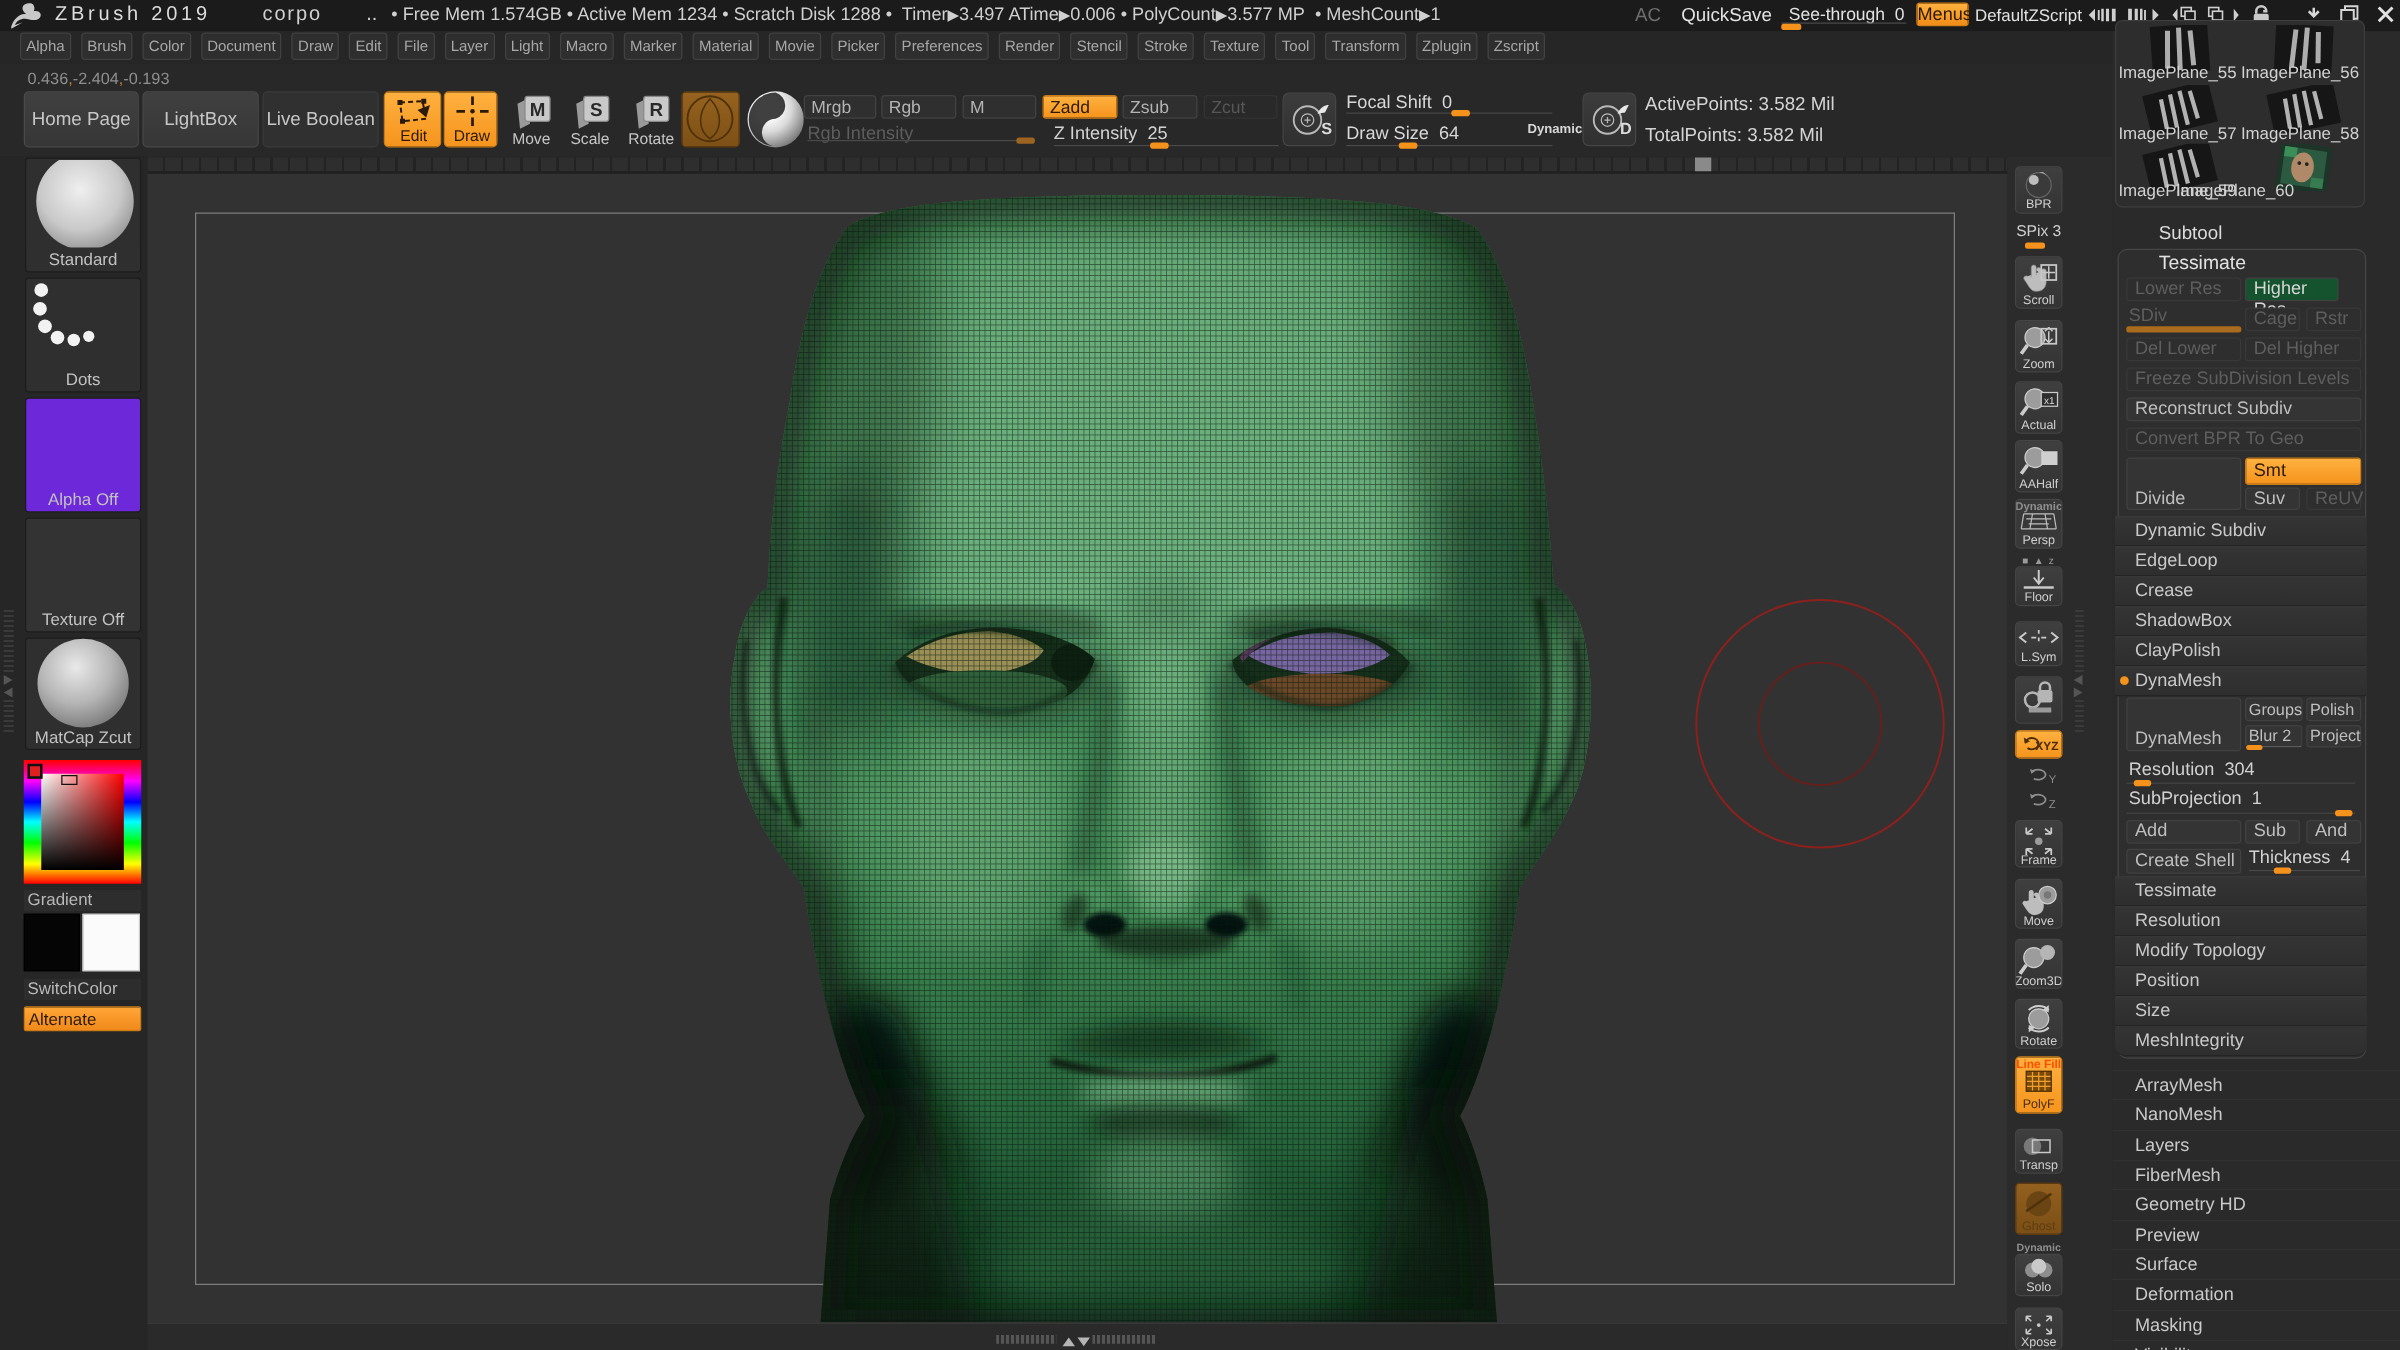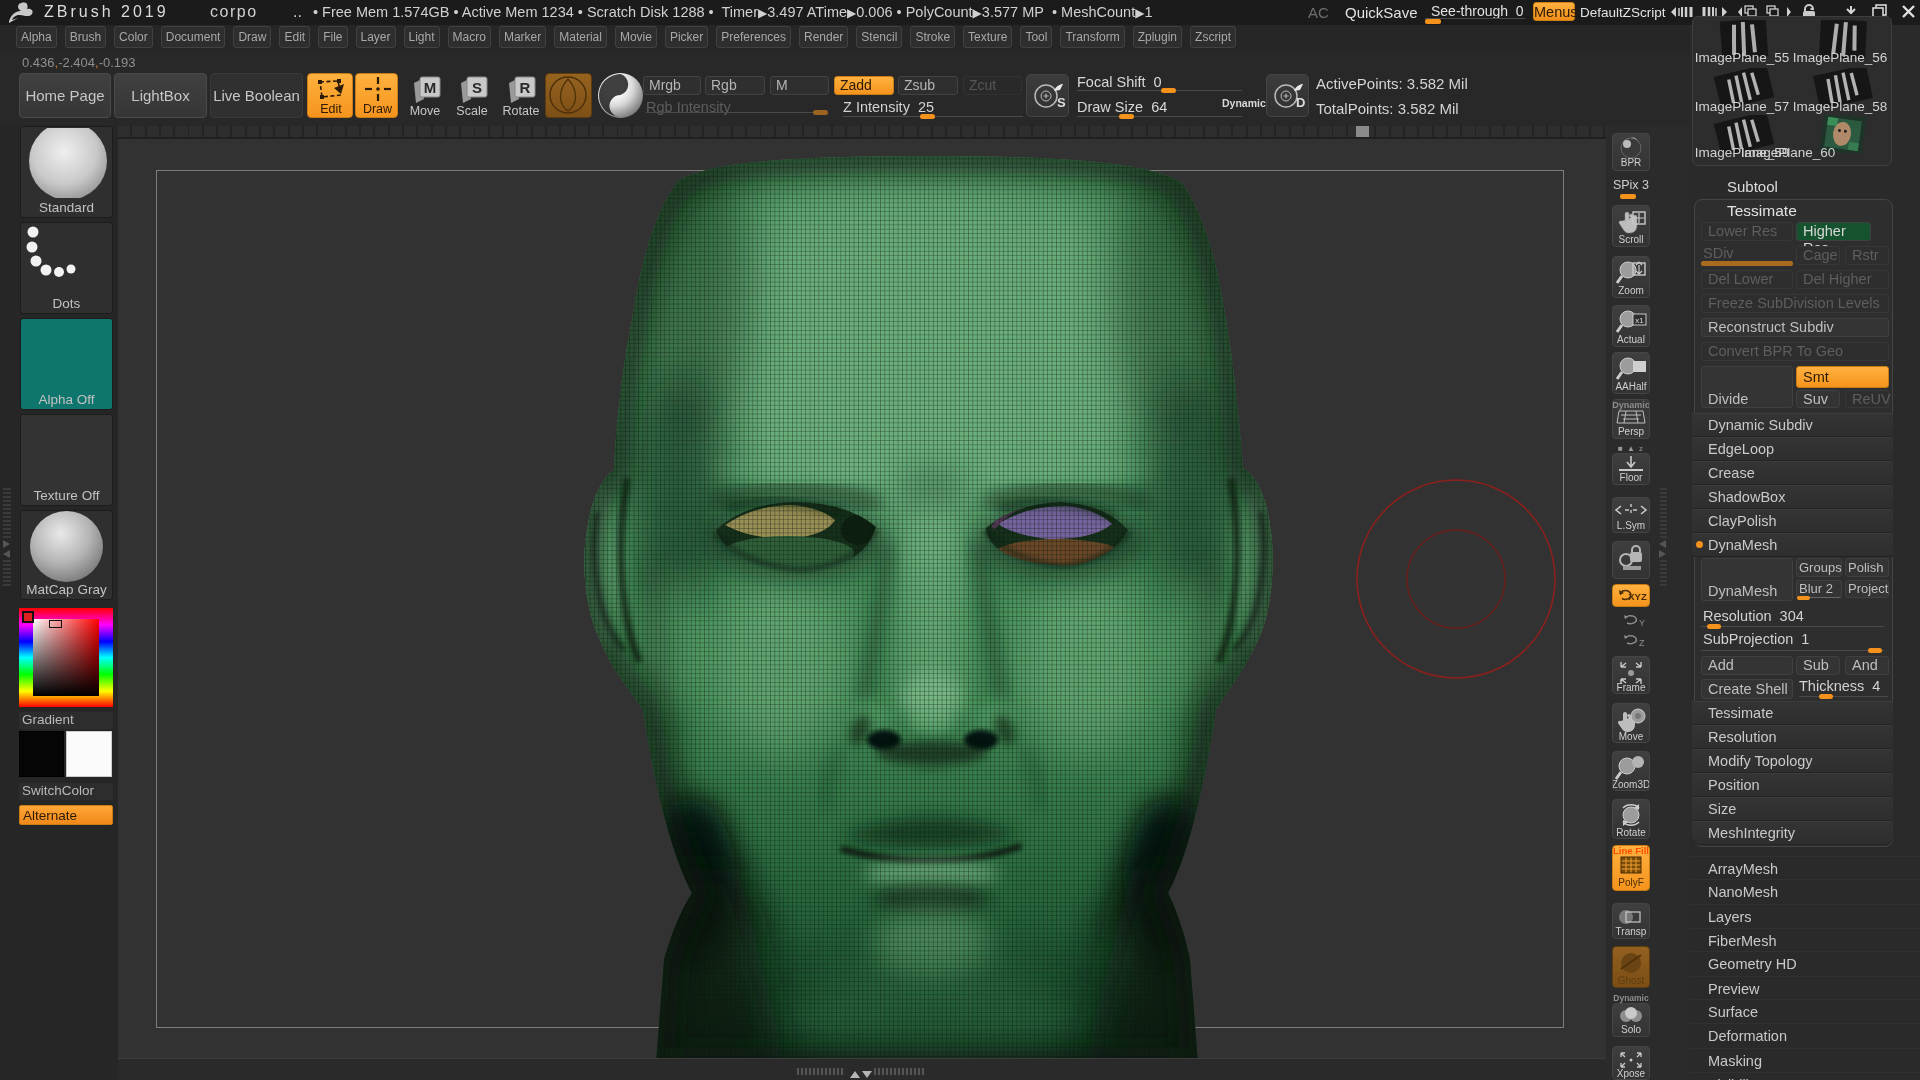--- a/index.html
+++ b/index.html
@@ -203,29 +203,29 @@
         <circle cx="12" cy="8" r="5.5"></circle>
         <circle cx="11" cy="23" r="5.5"></circle>
         <circle cx="15" cy="37" r="5.5"></circle>
         <circle cx="25" cy="46" r="5.5"></circle>
         <circle cx="38" cy="48" r="5"></circle>
         <circle cx="50" cy="45" r="4.5"></circle>
       </g>
     </svg>
   <div style="position:absolute;left:0;bottom:2px;width:100%;text-align:center;font-size:13.5px;color:#c2c2c2">Dots</div>
 </div>
-<div class="abs" style="left:20px;top:318px;width:93px;height:92px;background:#0f766e;border:1px solid #1c1c1c;border-radius:3px">
+<div class="abs" style="left:20px;top:318px;width:93px;height:92px;background:#6d28d9;border:1px solid #1c1c1c;border-radius:3px">
   <div style="position:absolute;left:0;bottom:2px;width:100%;text-align:center;font-size:13.5px;color:#c2c2c2">Alpha Off</div>
 </div>
 <div class="abs" style="left:20px;top:414px;width:93px;height:92px;background:#333333;border:1px solid #1c1c1c;border-radius:3px">
   <div style="position:absolute;left:0;bottom:2px;width:100%;text-align:center;font-size:13.5px;color:#c2c2c2">Texture Off</div>
 </div>
 <div class="abs" style="left:20px;top:510px;width:93px;height:90px;background:#2f2f2f;border:1px solid #1c1c1c;border-radius:3px">
   <div style="position:absolute;left:9px;top:0px;width:73px;height:71px;border-radius:50%;background:radial-gradient(circle at 42% 32%,#e9e9e9,#b5b5b5 45%,#5f5f5f 95%)"></div>
-  <div style="position:absolute;left:0;bottom:2px;width:100%;text-align:center;font-size:13.5px;color:#c2c2c2">MatCap Gray</div>
+  <div style="position:absolute;left:0;bottom:2px;width:100%;text-align:center;font-size:13.5px;color:#c2c2c2">MatCap Zcut</div>
 </div>
 
 <div class="abs" style="left:19px;top:608px;width:94px;height:99px">
   <div style="position:absolute;inset:0;background:linear-gradient(180deg,red 0%,#ff00ff 17%,#0000ff 34%,#00ffff 50%,#00ff00 67%,#ffff00 84%,red 100%)"></div>
   <div style="position:absolute;inset:0;background:linear-gradient(90deg,red 0%,#ff00ff 17%,#0000ff 34%,#00ffff 50%,#00ff00 67%,#ffff00 84%,red 100%);opacity:0;"></div>
   <div style="position:absolute;left:0;top:0;width:94px;height:99px;background:conic-gradient(from 0deg at 50% 50%, red, #f0f, #00f, #0ff, #0f0, #ff0, red);opacity:0"></div>
   <div style="position:absolute;left:14px;top:11px;width:66px;height:77px;background:linear-gradient(to right,#fff,#f00);"></div>
   <div style="position:absolute;left:14px;top:11px;width:66px;height:77px;background:linear-gradient(to bottom,rgba(0,0,0,0),#000)"></div>
   <div style="position:absolute;left:3px;top:3px;width:12px;height:12px;background:#e02020;border:2px solid #111"></div>
   <div style="position:absolute;left:30px;top:12px;width:13px;height:8px;border:1.5px solid #111;background:transparent"></div>

